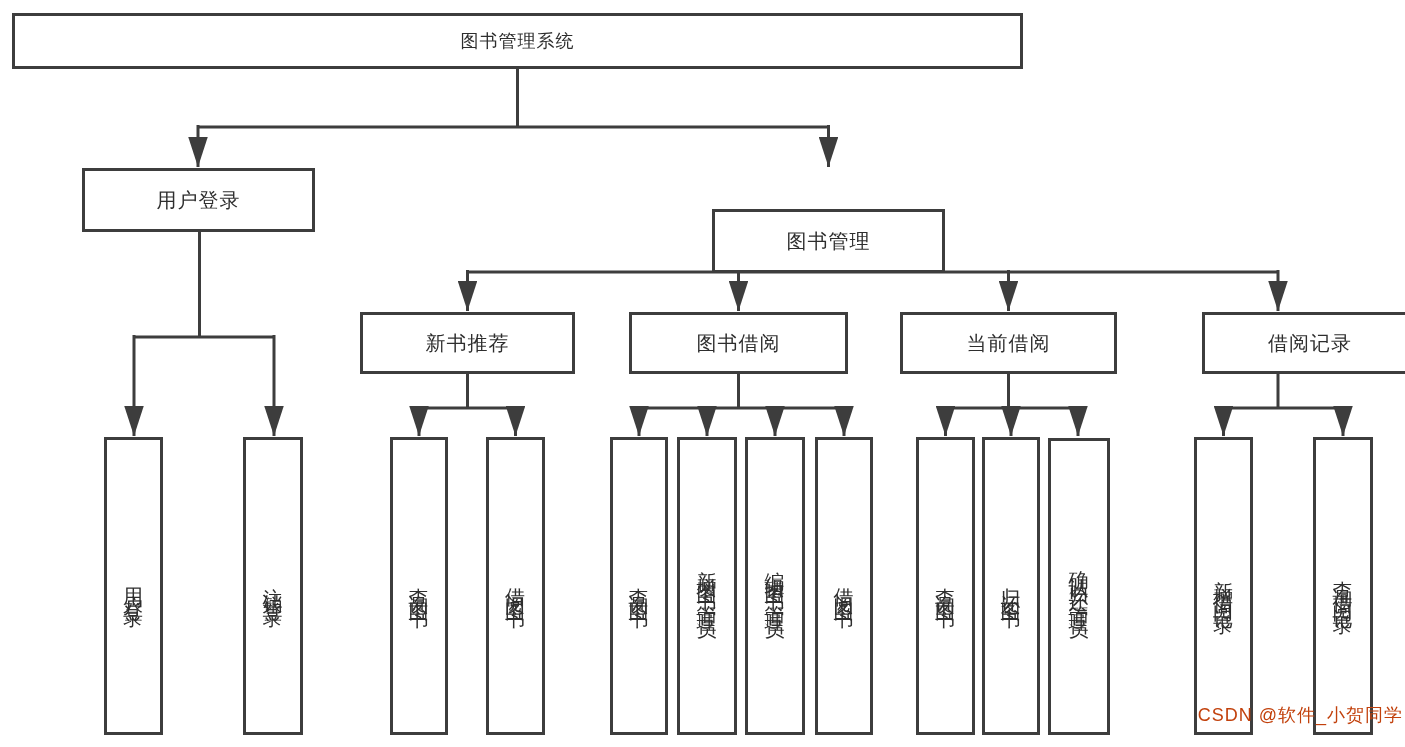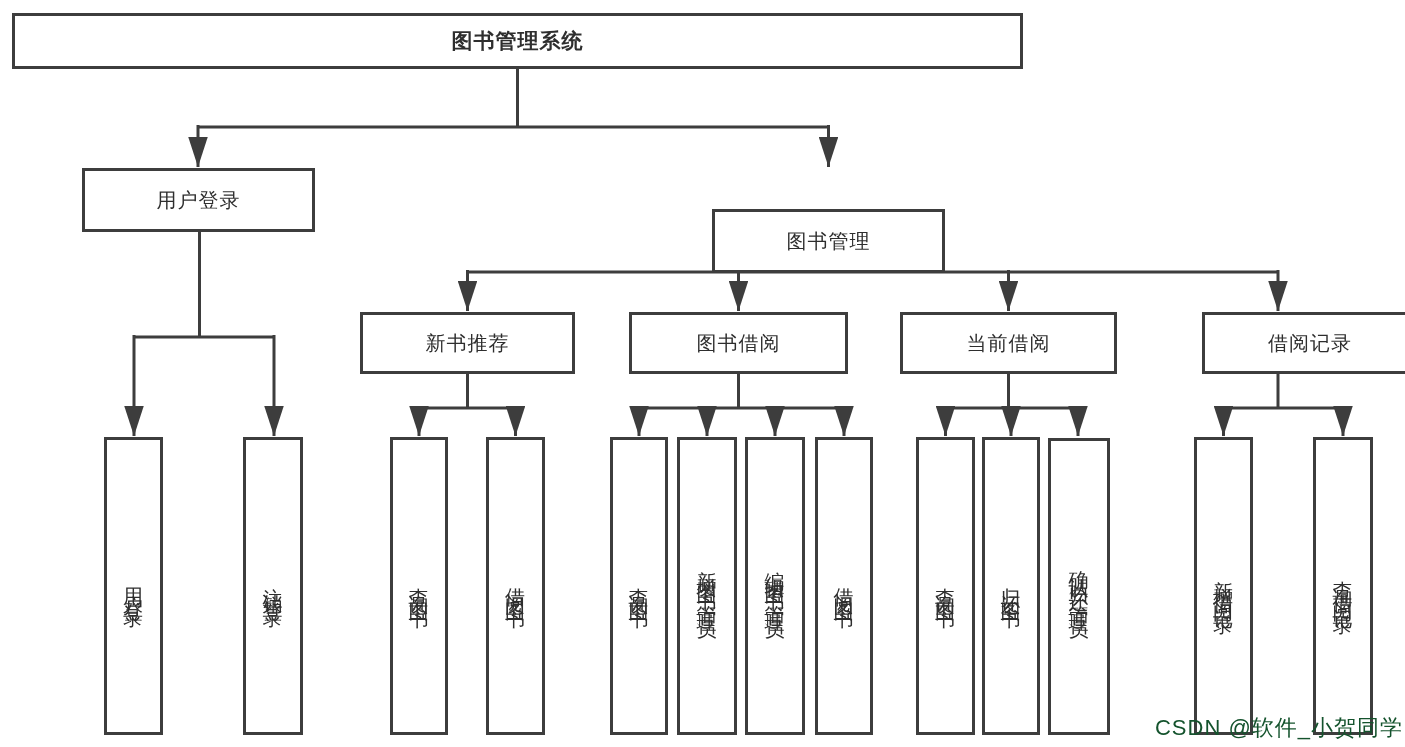--- a/index.html
+++ b/index.html
@@ -20,35 +20,35 @@
     position: absolute;
     box-sizing: border-box;
     border: 3px solid #3d3d3d;
     background: #ffffff;
     display: flex;
     align-items: center;
     justify-content: center;
     color: #2e2e2e;
     text-align: center;
   }
-  .box.root   { font-size: 21px; letter-spacing: 1px; font-weight: bold; }
+  .box.root   { font-size: 18px; letter-spacing: 1px; }
   .box.branch { font-size: 20px; letter-spacing: 1px; }
   .box.leaf   { font-size: 20px; }
   .vtext {
     writing-mode: vertical-rl;
     letter-spacing: 7px;
     line-height: 1;
     white-space: nowrap;
   }
   .watermark {
     position: absolute;
     right: 2px;
-    bottom: 4px;
-    font-size: 22px;
-    color: #14532d;
+    bottom: 20px;
+    font-size: 18px;
+    color: #c2410c;
     z-index: 10;
     letter-spacing: 1px;
   }
 </style>
 </head>
 <body>
 
 <div class="canvas">
 
   <svg class="connectors" viewBox="0 0 1405 747" xmlns="http://www.w3.org/2000/svg">

